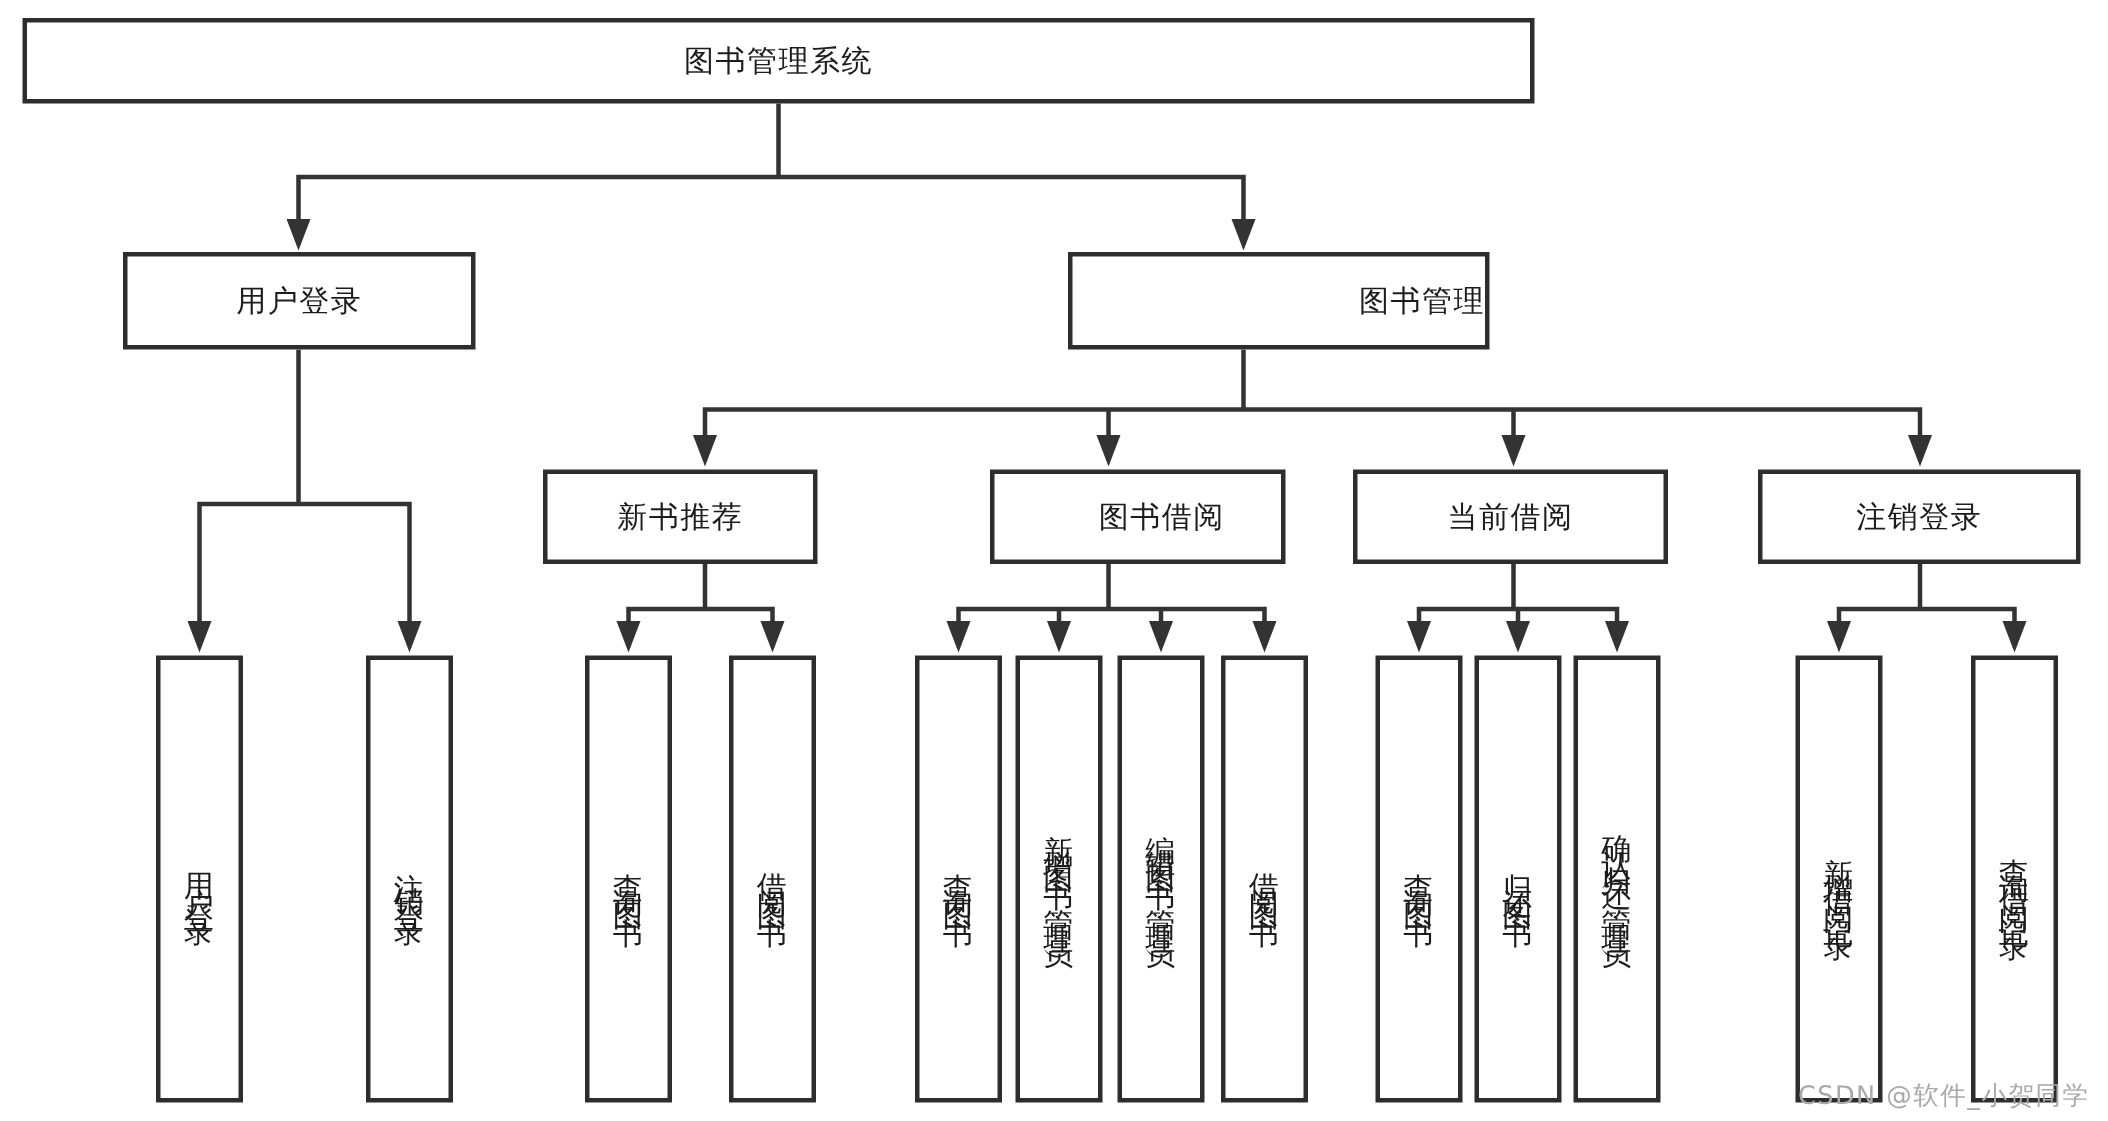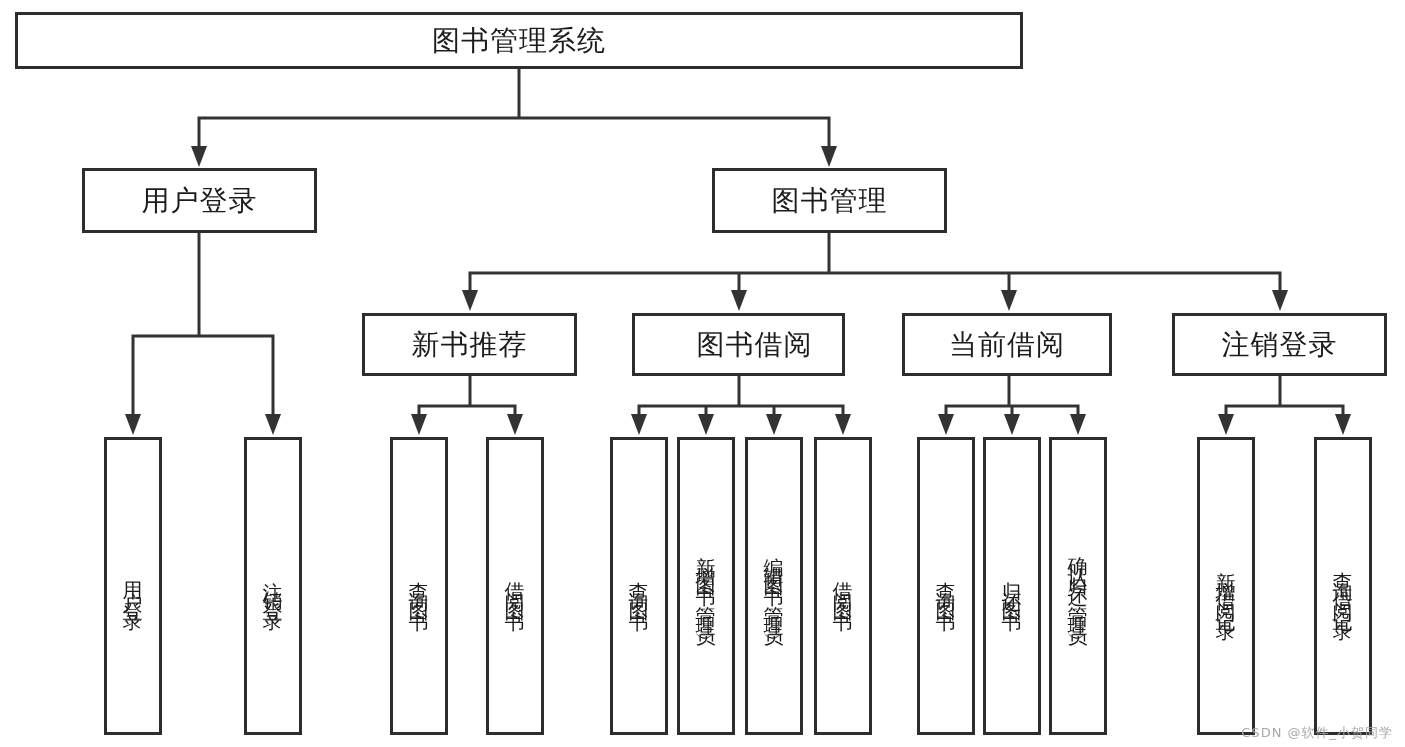--- a/index.html
+++ b/index.html
@@ -19,38 +19,38 @@
   }
   .box {
     position: absolute;
     box-sizing: border-box;
     background: #ffffff;
     border: 3px solid #2d2d2d;
     display: flex;
     align-items: center;
     justify-content: center;
     color: #1c1c1c;
-    font-size: 28px;
+    font-size: 20px;
   }
   .h-label { letter-spacing: 1px; white-space: nowrap; }
   .v-box {
     writing-mode: vertical-rl;
     text-orientation: upright;
     letter-spacing: 10px;
     font-size: 20px;
     line-height: 1;
   }
   
   .n-root        { left: 15px;   top: 12px;  width: 1008px; height: 57px; }
   
   .n-user-login  { left: 82px;   top: 168px; width: 235px;  height: 65px; }
-  .n-book-mgmt   { left: 712px;  top: 168px; width: 235px;  height: 65px; }
+  .n-book-mgmt   { left: 712px;  top: 168px; width: 281px;  height: 65px; justify-content: flex-end; }
   
-  .n-new-book    { left: 362px;  top: 313px; width: 215px;  height: 63px; }
-  .n-book-borrow { left: 632px;  top: 313px; width: 213px;  height: 63px; padding-left: 32px; }
+  .n-new-book    { left: 362px;  top: 313px; width: 183px;  height: 63px; }
+  .n-book-borrow { left: 660px;  top: 313px; width: 197px;  height: 63px; padding-left: 32px; }
   .n-cur-borrow  { left: 902px;  top: 313px; width: 210px;  height: 63px; }
   .n-borrow-rec  { left: 1172px; top: 313px; width: 215px;  height: 63px; }
   
   .leaf { top: 437px; width: 58px; height: 298px; }
   .l-1  { left: 104px; }
   .l-2  { left: 244px; }
   .l-3  { left: 390px; }
   .l-4  { left: 486px; }
   .l-5  { left: 610px; }
   .l-6  { left: 677px; }
@@ -58,21 +58,21 @@
   .l-8  { left: 814px; }
   .l-9  { left: 917px; }
   .l-10 { left: 983px; }
   .l-11 { left: 1049px; }
   .l-12 { left: 1197px; }
   .l-13 { left: 1314px; }
   .watermark {
     position: absolute;
     right: 12px;
     bottom: 5px;
-    font-size: 13px;
+    font-size: 17px;
     color: #a9a9a9;
     letter-spacing: 1px;
     white-space: nowrap;
   }
 </style>
 </head>
 <body>
 
 <div class="canvas">
 

